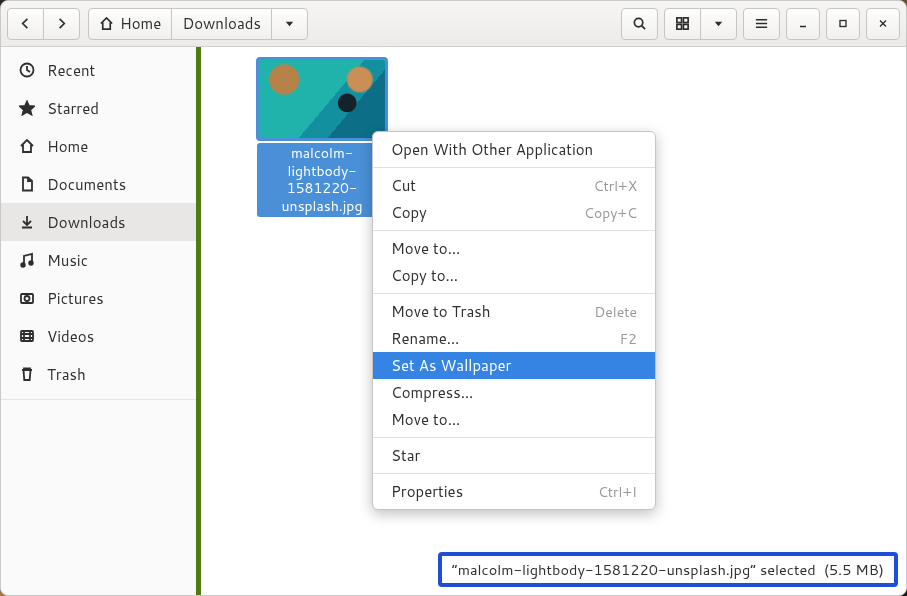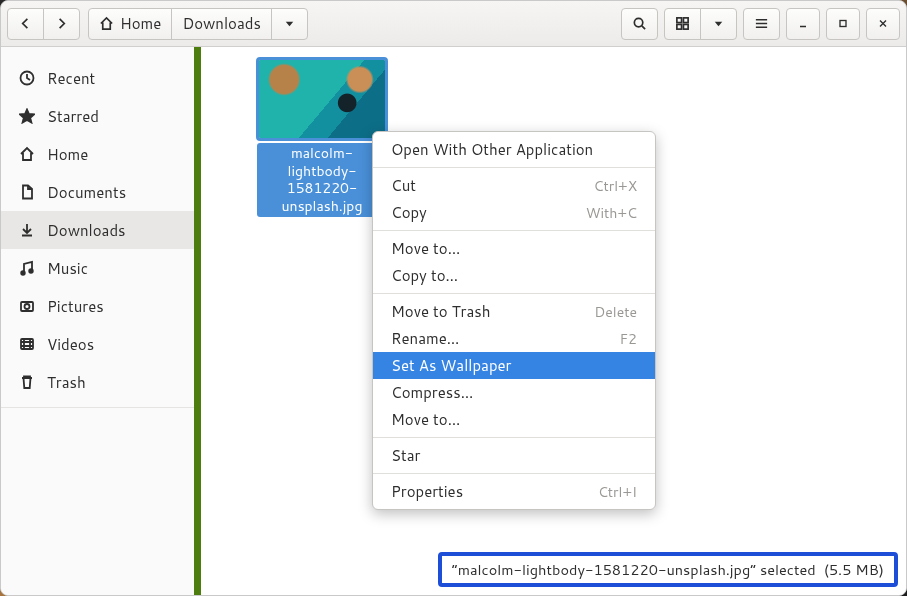--- a/index.html
+++ b/index.html
@@ -47,22 +47,22 @@
   .pathbar { display: flex; margin-left: 2px;}
   .pathbar .tb-btn { font-weight: 500; }
   .pathbar .tb-btn:not(:first-child){ border-top-left-radius:0; border-bottom-left-radius:0; margin-left:-1px;}
   .pathbar .tb-btn:not(:last-child){ border-top-right-radius:0; border-bottom-right-radius:0;}
   .spacer { flex: 1; }
   .win-ctl { width:34px; }
   .body { flex:1; display:flex; min-height:0; }
   .sidebar {
     width: 200px;
     background: #fbfafa;
-    border-right: 7px solid #4d7c0f;
-    padding-top: 12px;
+    border-right: 5px solid #4d7c0f;
+    padding-top: 4px;
     font-size: 15px;
     color: #2e2e2e;
   }
   .sb-item {
     height: 38px;
     display: flex; align-items: center;
     gap: 12px;
     padding: 0 18px;
     cursor: pointer;
   }
@@ -302,21 +302,21 @@
     <div class="mi">
       <span>Open With Other Application</span>
     </div>
     <div class="msep"></div>
     <div class="mi">
       <span>Cut</span>
       <span class="accel">Ctrl+X</span>
     </div>
     <div class="mi">
       <span>Copy</span>
-      <span class="accel">With+C</span>
+      <span class="accel">Copy+C</span>
     </div>
     <div class="msep"></div>
     <div class="mi">
       <span>Move to…</span>
     </div>
     <div class="mi">
       <span>Copy to…</span>
     </div>
     <div class="msep"></div>
     <div class="mi">

